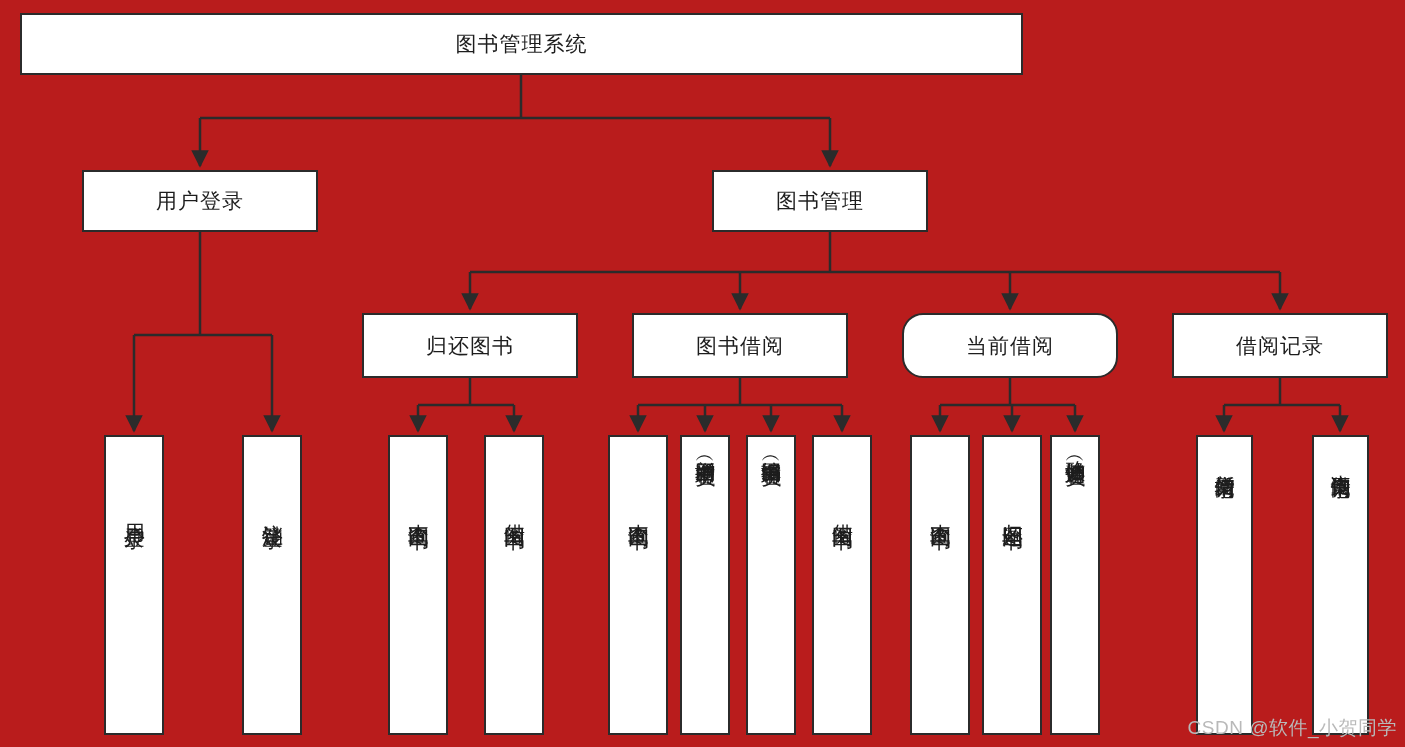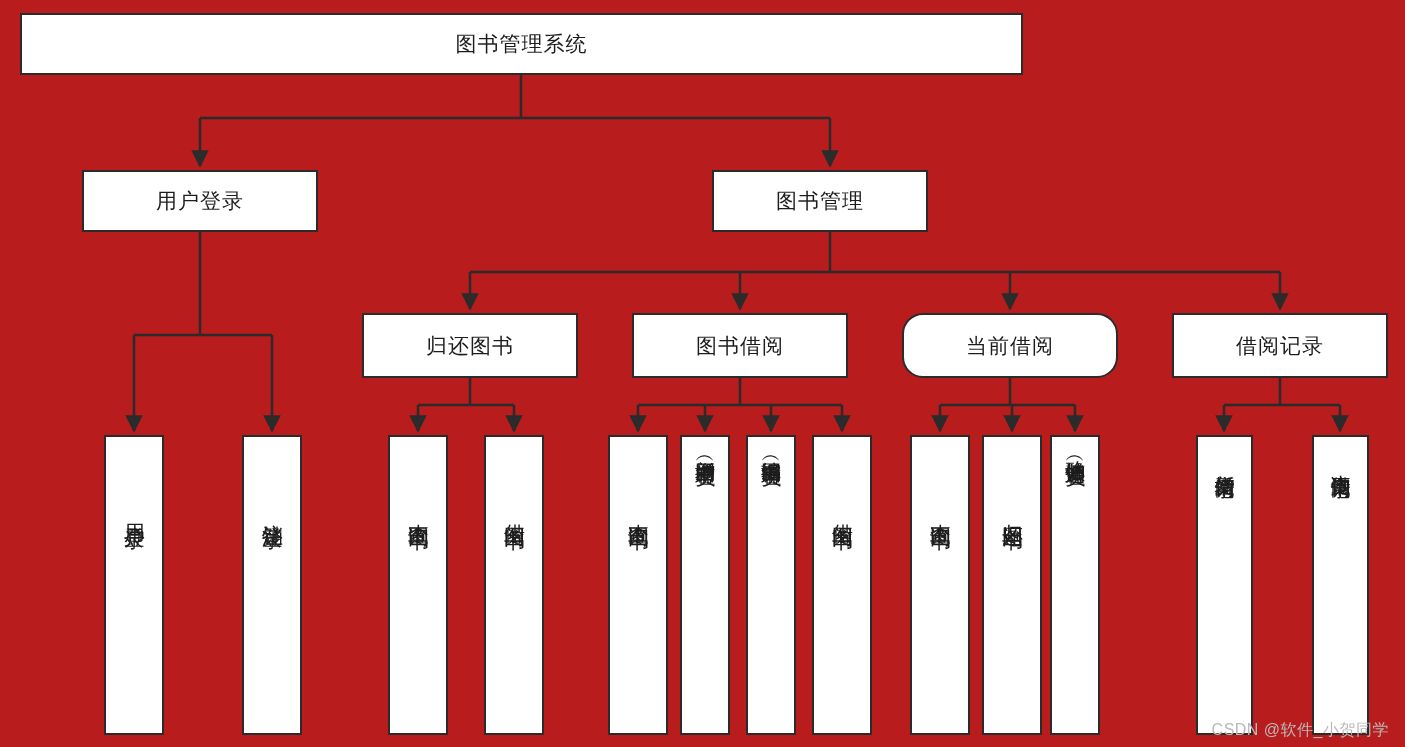--- a/index.html
+++ b/index.html
@@ -49,23 +49,23 @@
     line-height: 1.28;
     letter-spacing: 2px;
     white-space: nowrap;
   }
   .node-v.tall .vlabel {
     font-size: 20px;
     letter-spacing: 1px;
   }
   .watermark {
     position: absolute;
-    right: 16px;
+    right: 8px;
     bottom: 6px;
-    font-size: 16px;
+    font-size: 19px;
     color: #b9b9b9;
     letter-spacing: 0.5px;
     white-space: nowrap;
   }
 </style>
 </head>
 <body>
 
 <div id="diagram-root">
 

